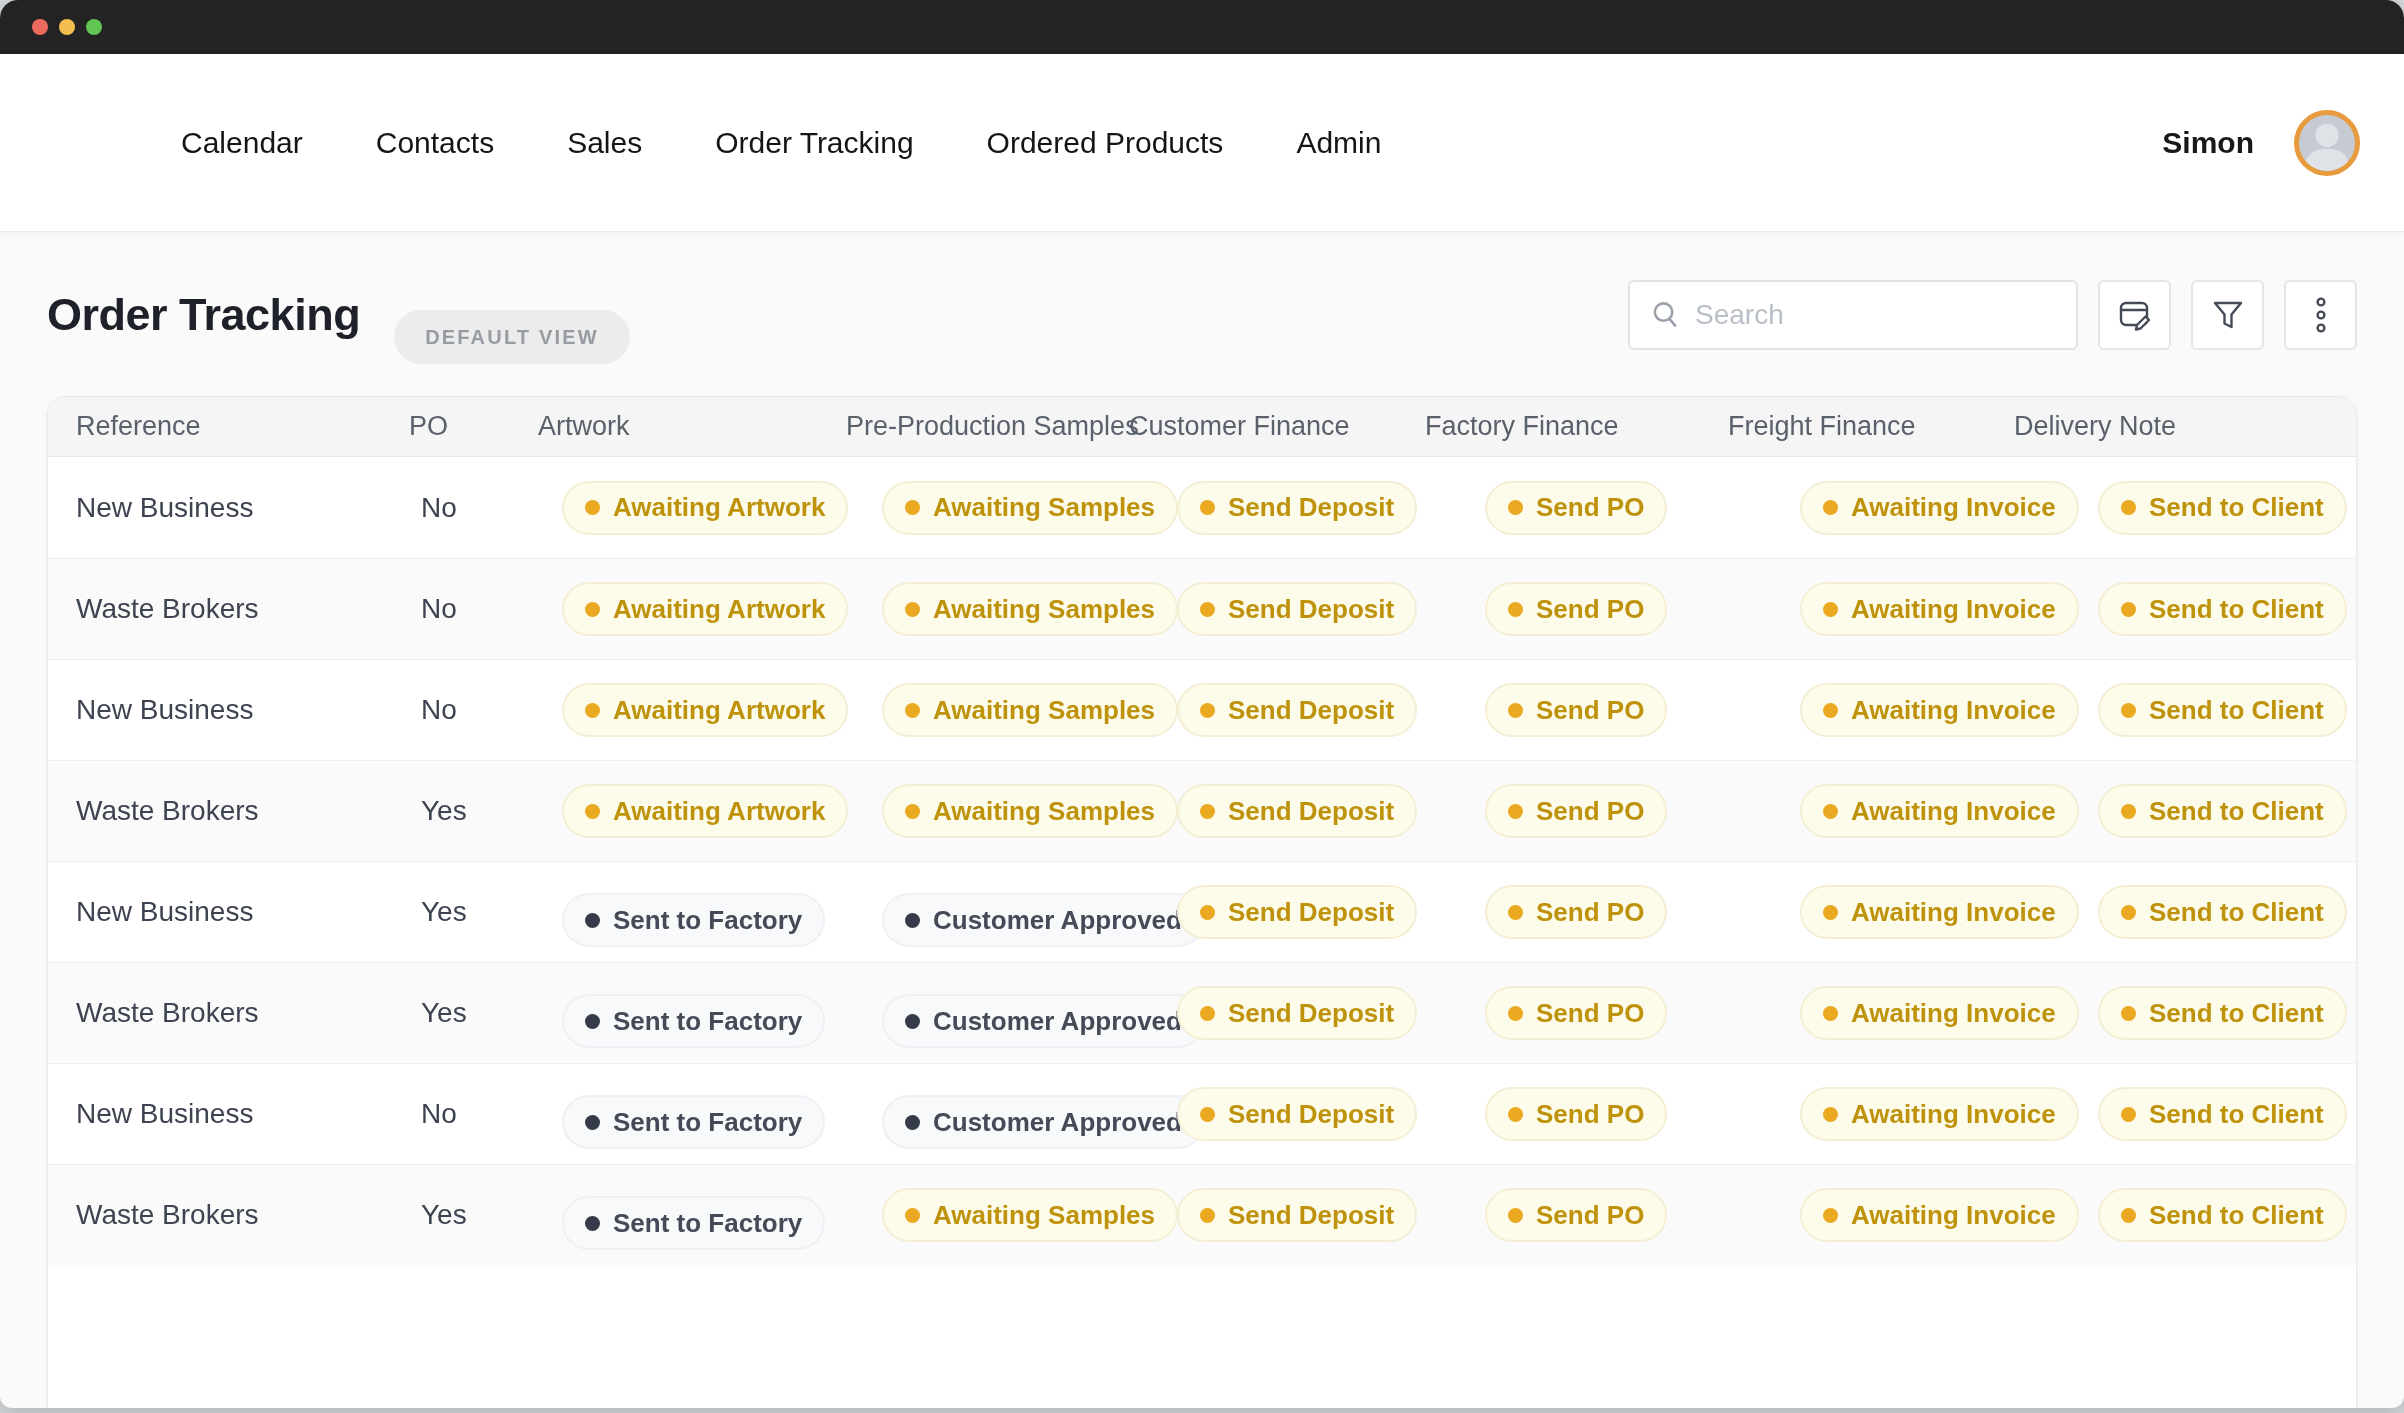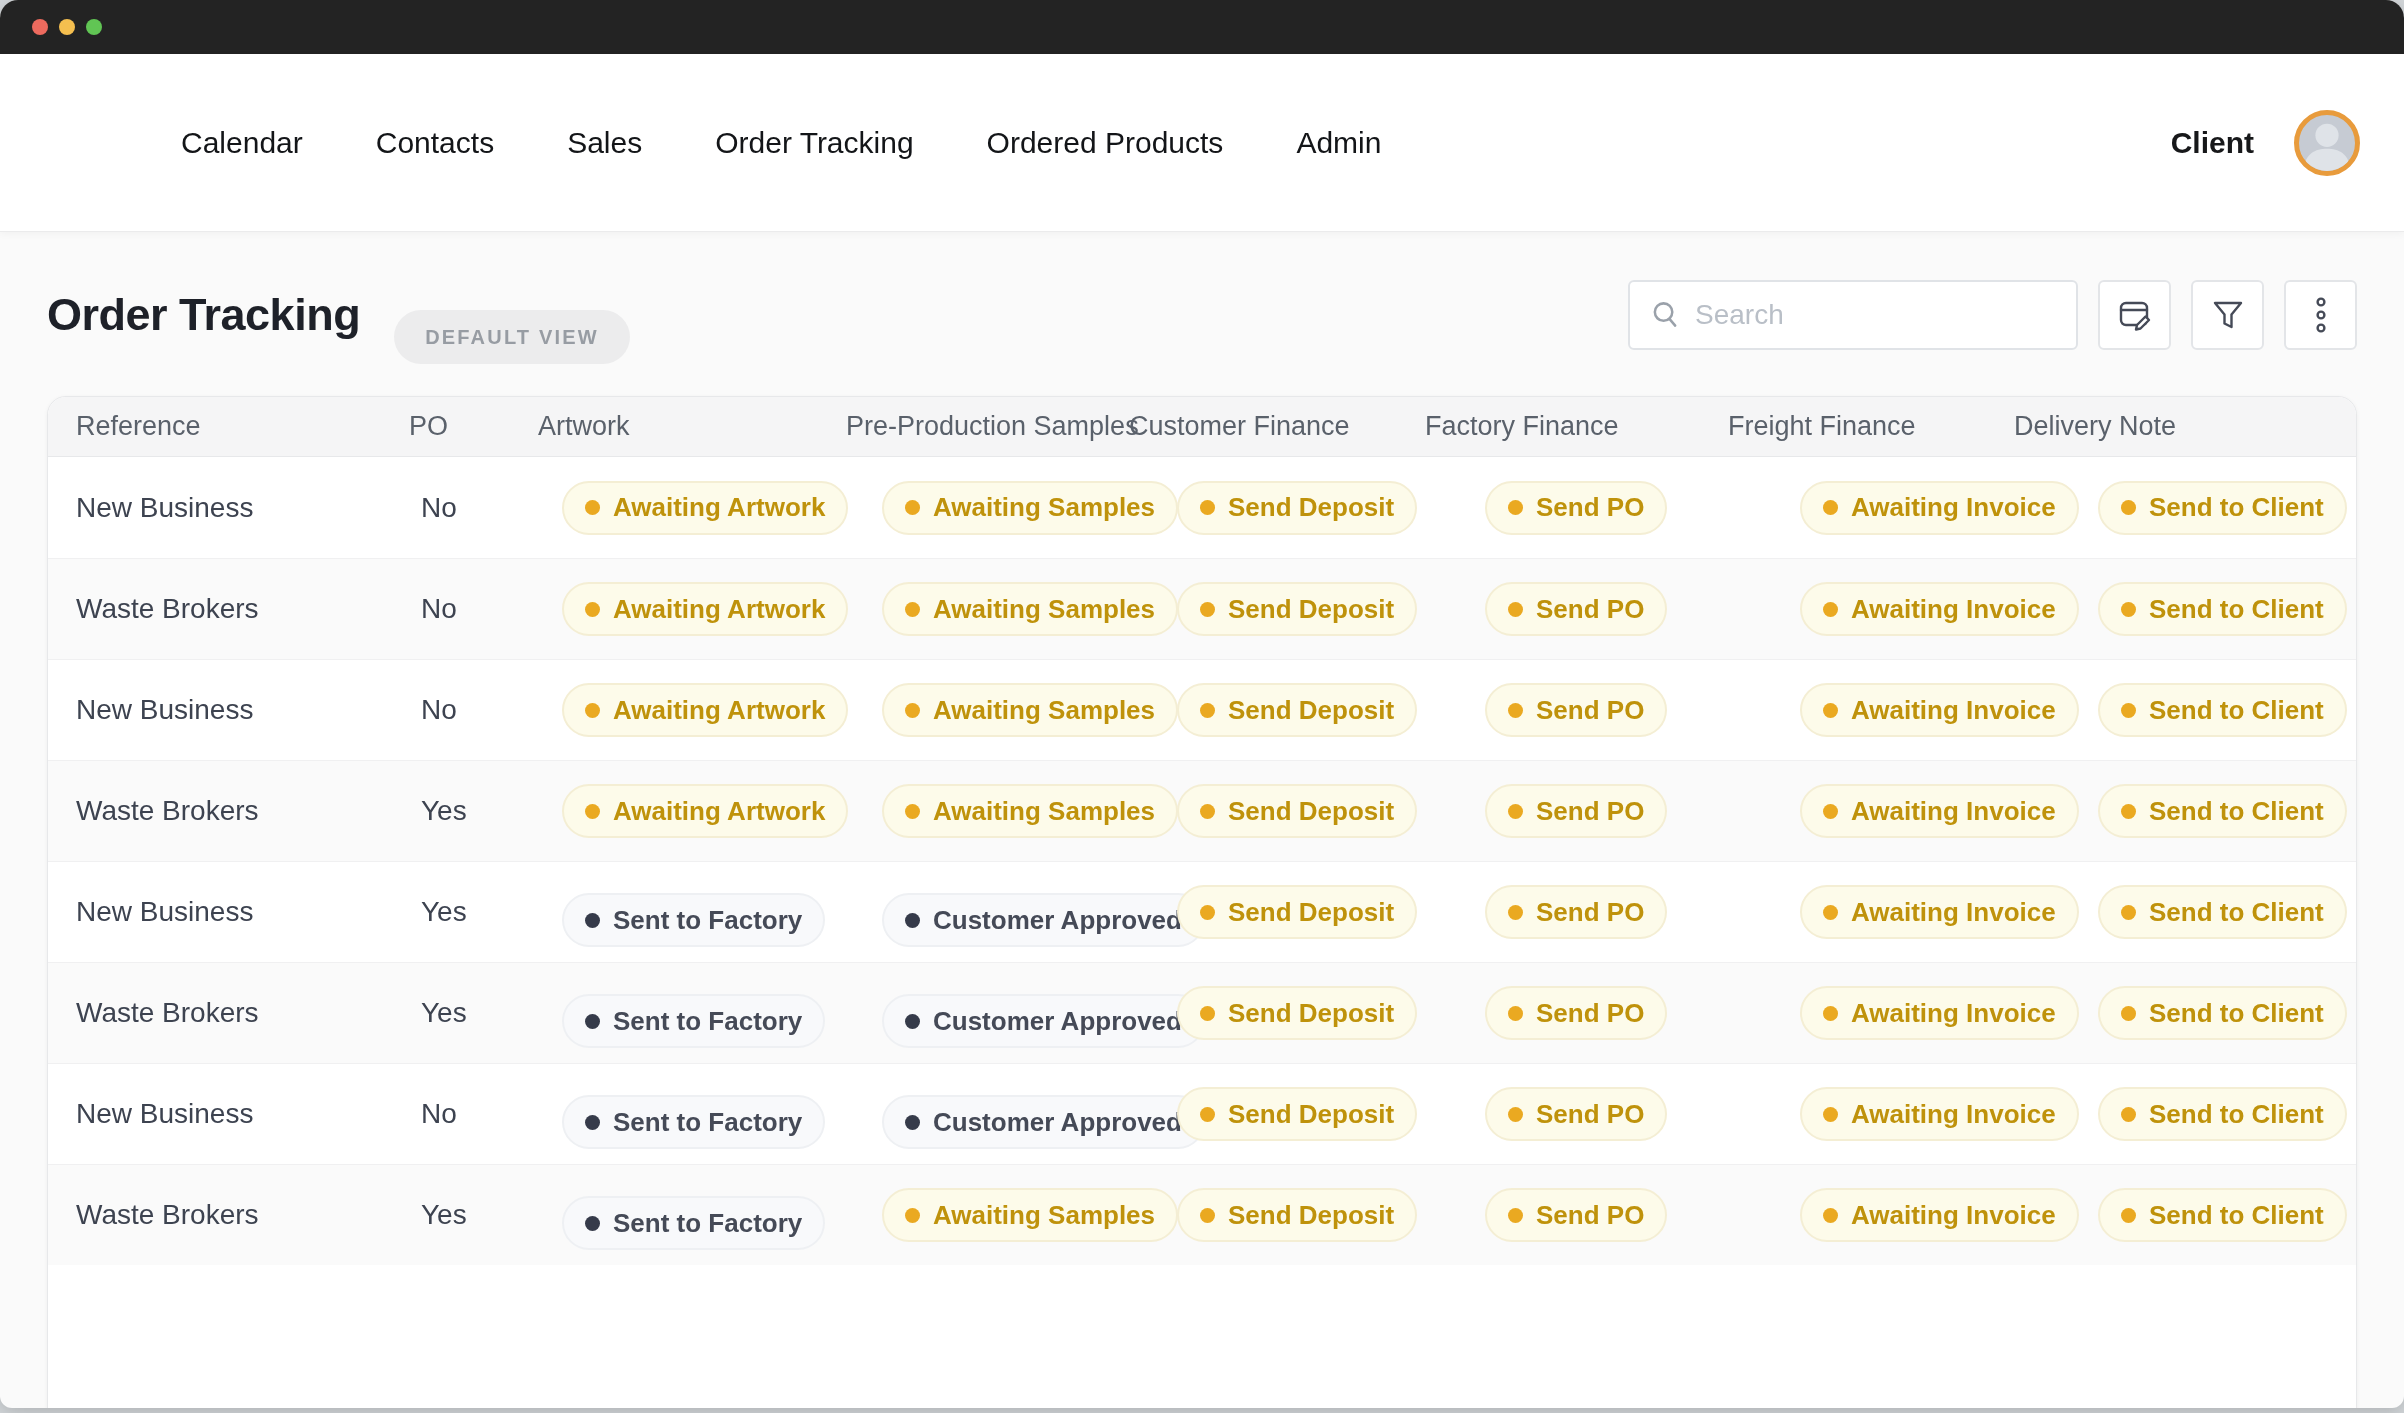--- a/index.html
+++ b/index.html
@@ -138,21 +138,21 @@
   <div class="appheader">
     <div class="nav">
       <span class="navitem">Calendar</span>
       <span class="navitem">Contacts</span>
       <span class="navitem">Sales</span>
       <span class="navitem">Order Tracking</span>
       <span class="navitem">Ordered Products</span>
       <span class="navitem">Admin</span>
     </div>
     <div class="userarea">
-      <span class="username">Client</span>
+      <span class="username">Simon</span>
       <div class="avatar">
         <svg width="58" height="54" viewBox="0 0 58 54">
           <circle cx="29" cy="18" r="12" fill="#dfe3e8"></circle>
           <path d="M5 56 C5 37 17 32 29 32 C41 32 53 37 53 56 Z" fill="#dfe3e8"></path>
         </svg>
       </div>
     </div>
   </div>
 
   <div class="content">

